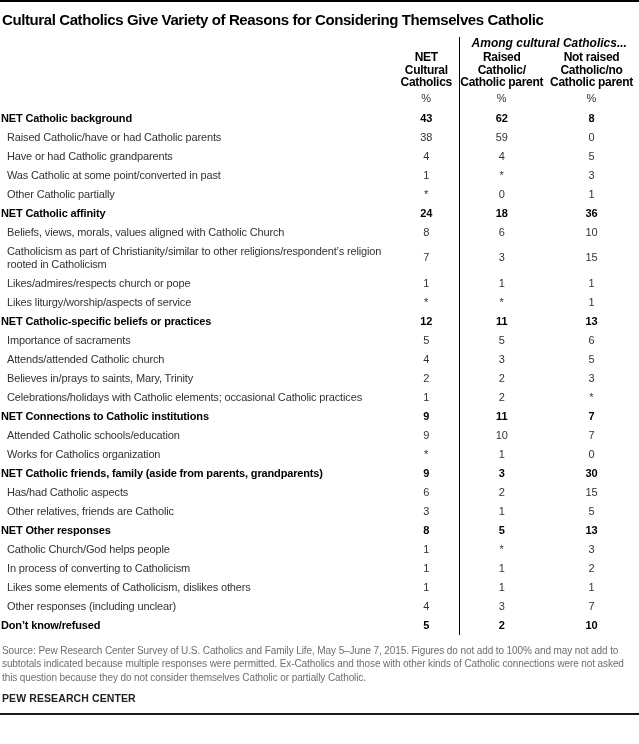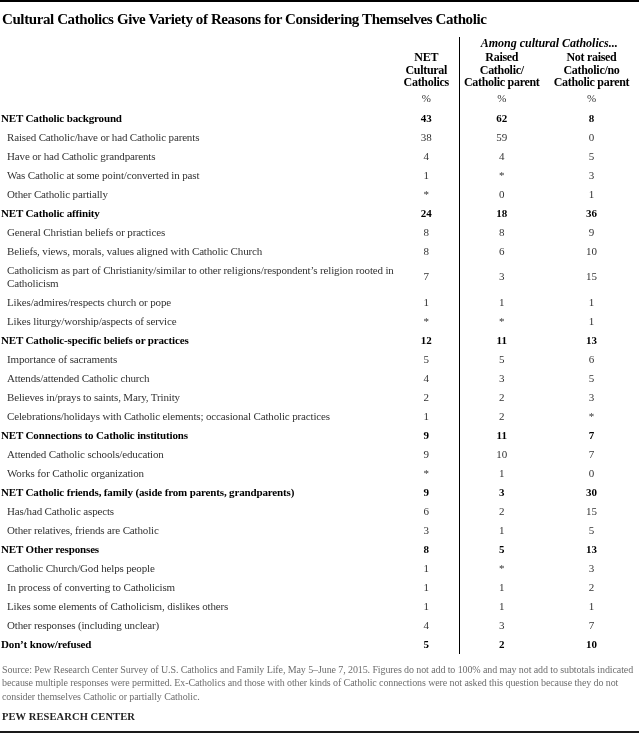--- a/index.html
+++ b/index.html
@@ -1,18 +1,18 @@
 <!DOCTYPE html>
 <html><head>
 <meta charset="utf-8">
 <style>
   html,body { margin:0; padding:0; background:#fff; }
   .page {
     width:639px; height:744px; background:#fff; overflow:hidden;
-    font-family:Liberation Serif, serif; color:#333;
+    font-family:Liberation Sans, sans-serif; color:#333;
     box-sizing:border-box;
   }
   .rule-top { height:2px; background:#000; }
   .rule-bottom { height:2px; background:#1a1a1a; margin-top:9px; }
   .title {
     font-size:15px; font-weight:bold; color:#000; letter-spacing:-0.4px;
     margin:9px 0 0 2px; white-space:nowrap;
   }
   table.reasons { border-collapse:collapse; table-layout:fixed; width:639px; margin-top:9px; }
   table.reasons col.c-lbl { width:394px; }
@@ -117,26 +117,20 @@
           <td class="val vline">0</td>
           <td class="val">1</td>
         </tr>
         <tr class="net">
           <td class="lbl">NET Catholic affinity</td>
           <td class="val">24</td>
           <td class="val vline">18</td>
           <td class="val">36</td>
         </tr>
         <tr>
-          <td class="lbl">General Christian beliefs or practices</td>
-          <td class="val">8</td>
-          <td class="val vline">8</td>
-          <td class="val">9</td>
-        </tr>
-        <tr>
           <td class="lbl">Beliefs, views, morals, values aligned with Catholic Church</td>
           <td class="val">8</td>
           <td class="val vline">6</td>
           <td class="val">10</td>
         </tr>
         <tr>
           <td class="lbl">Catholicism as part of Christianity/similar to other religions/respondent’s religion rooted in Catholicism</td>
           <td class="val">7</td>
           <td class="val vline">3</td>
           <td class="val">15</td>
@@ -189,21 +183,21 @@
           <td class="val vline">11</td>
           <td class="val">7</td>
         </tr>
         <tr>
           <td class="lbl">Attended Catholic schools/education</td>
           <td class="val">9</td>
           <td class="val vline">10</td>
           <td class="val">7</td>
         </tr>
         <tr>
-          <td class="lbl">Works for Catholic organization</td>
+          <td class="lbl">Works for Catholics organization</td>
           <td class="val">*</td>
           <td class="val vline">1</td>
           <td class="val">0</td>
         </tr>
         <tr class="net">
           <td class="lbl">NET Catholic friends, family (aside from parents, grandparents)</td>
           <td class="val">9</td>
           <td class="val vline">3</td>
           <td class="val">30</td>
         </tr>

